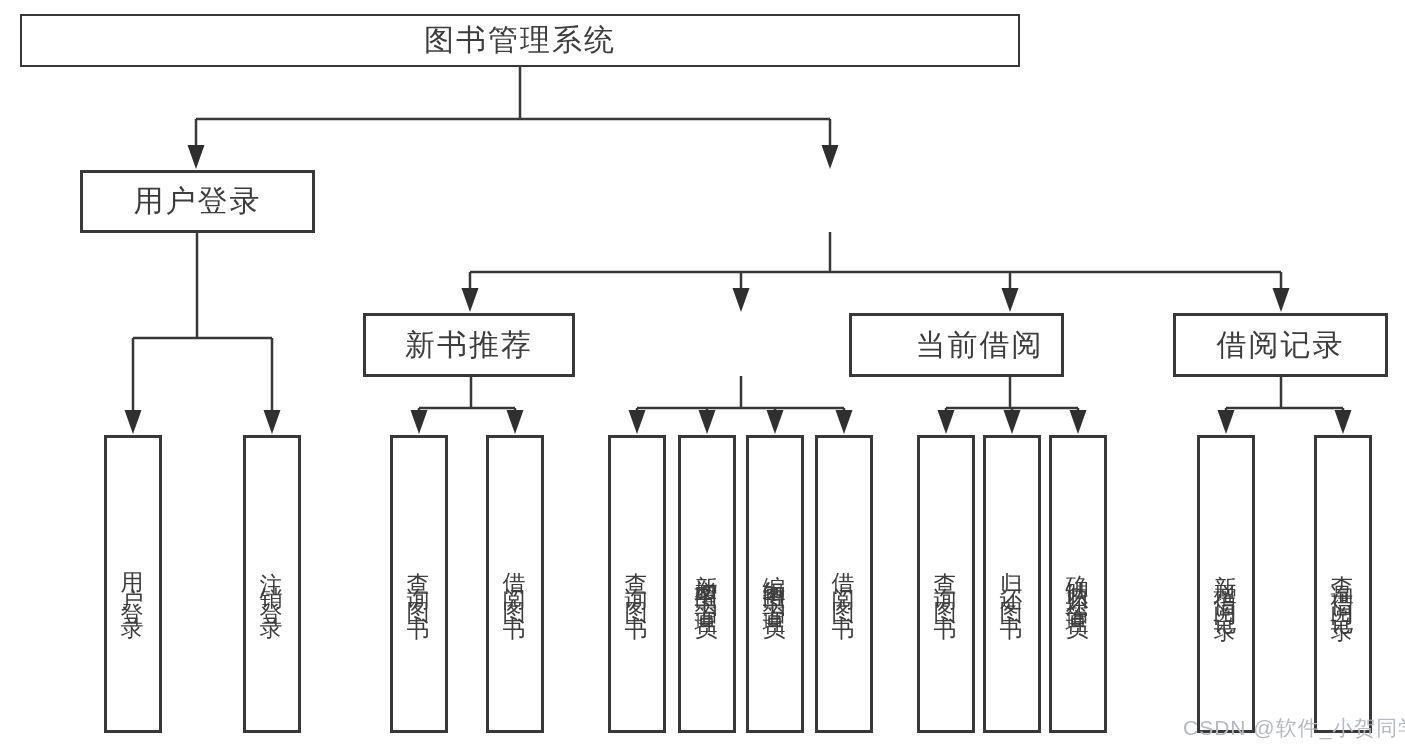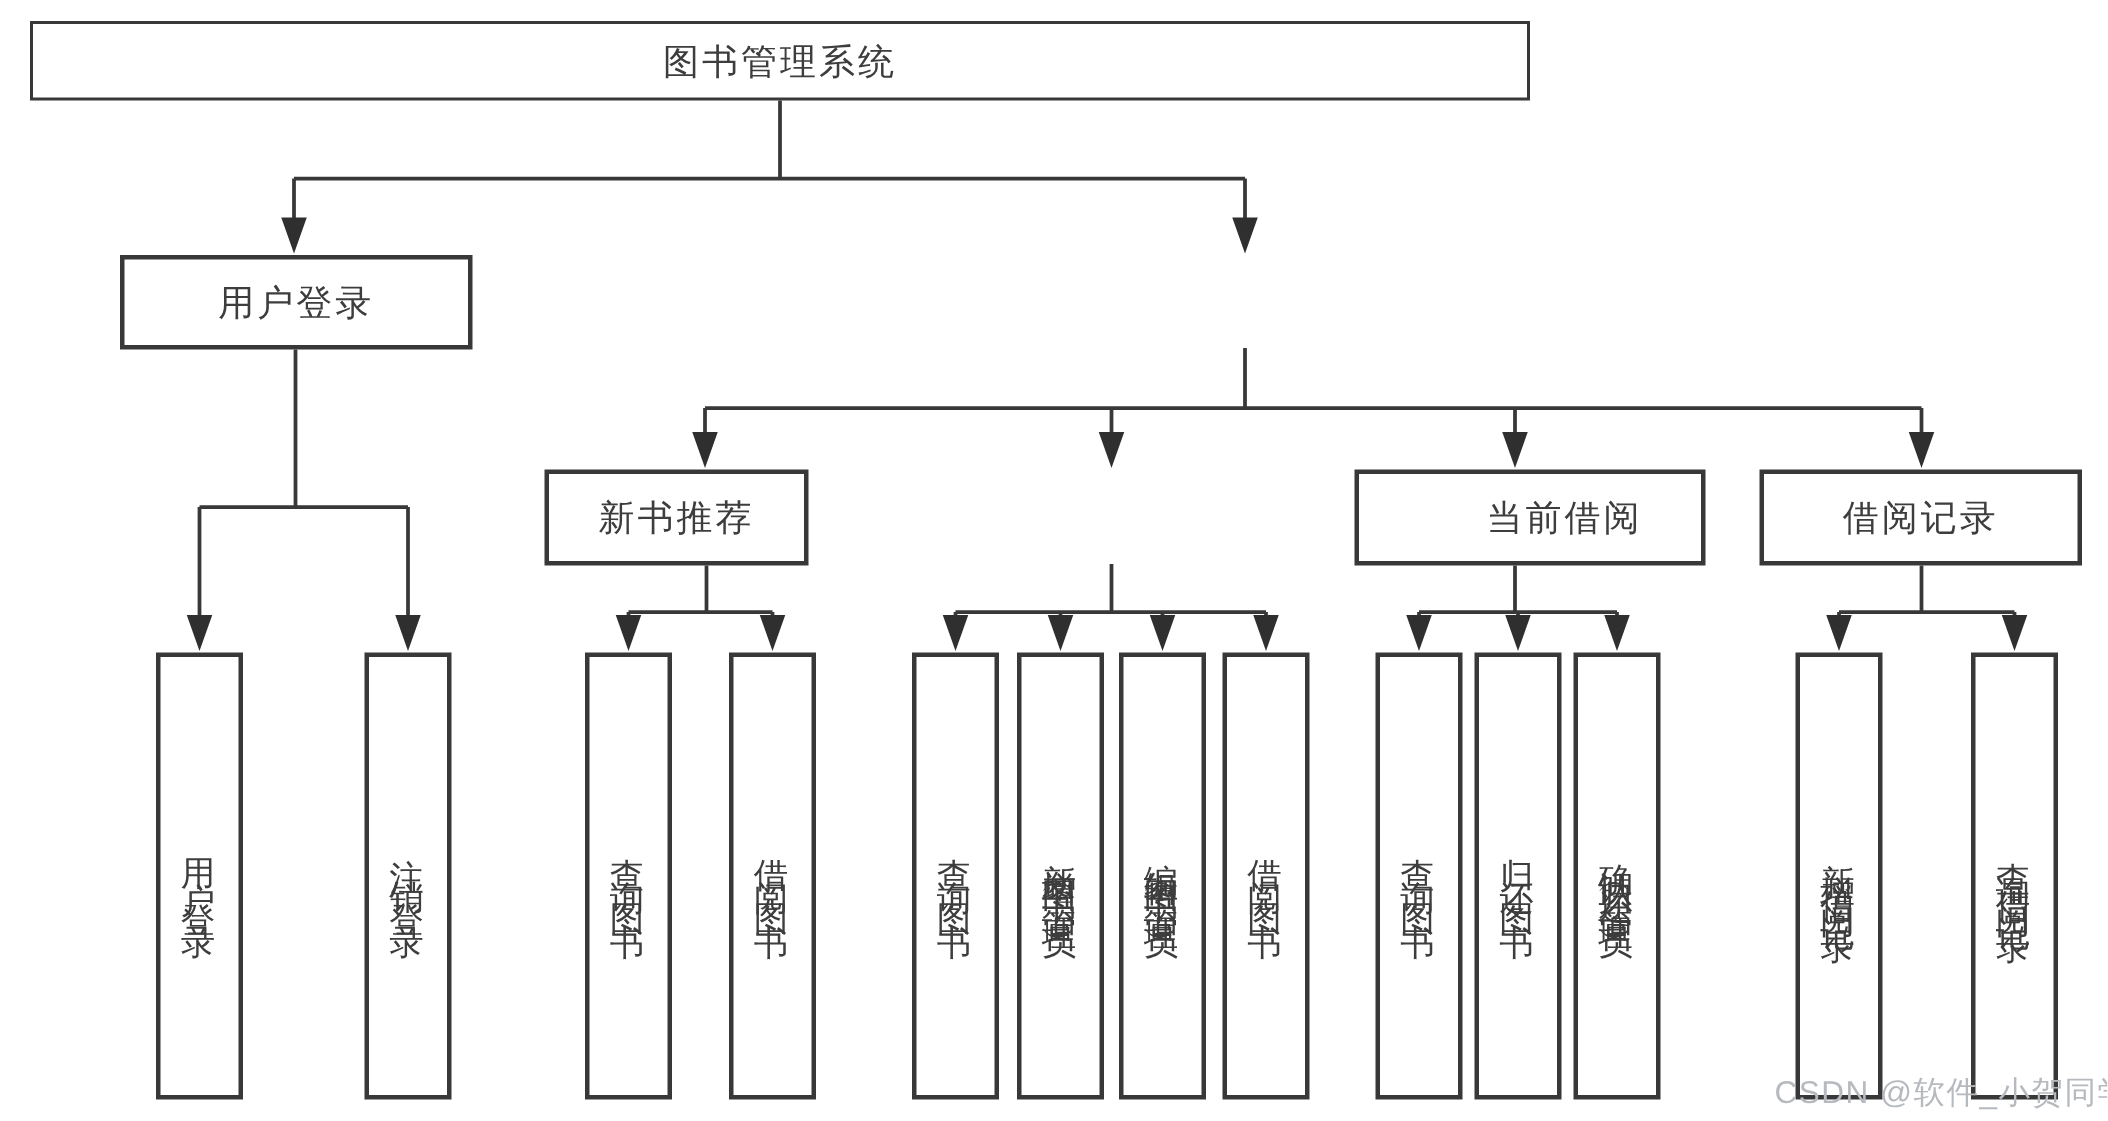--- a/index.html
+++ b/index.html
@@ -4,29 +4,29 @@
 <style>
   html,body{margin:0;padding:0;background:#fff;}
   .canvas{
     position:relative;width:1405px;height:747px;background:#ffffff;
     font-family:"Liberation Sans","DejaVu Sans",sans-serif;color:#3d3d3d;overflow:hidden;
   }
   .connectors{position:absolute;left:0;top:0;width:1405px;height:747px;}
   .box{
     position:absolute;box-sizing:border-box;background:#ffffff;
     border:3px solid #383838;display:flex;align-items:center;justify-content:center;
-    font-size:24px;letter-spacing:2px;white-space:nowrap;
+    font-size:30px;letter-spacing:2px;white-space:nowrap;
   }
   
   #b-root   {left:20px;  top:14px;  width:1000px;height:53px;border-width:2px;}
   #b-login  {left:80px;  top:170px; width:235px; height:63px;}
   #b-mgmt   {left:712px; top:170px; width:237px; height:62px;}
-  #b-rec    {left:363px; top:313px; width:176px; height:64px;}
+  #b-rec    {left:363px; top:313px; width:212px; height:64px;}
   #b-borrow {left:633px; top:313px; width:216px; height:64px;}
-  #b-current{left:903px; top:313px; width:234px; height:64px;padding-left:46px;}
+  #b-current{left:849px; top:313px; width:215px; height:64px;padding-left:46px;}
   #b-records{left:1173px;top:313px; width:215px; height:64px;}
   
   .v{
     writing-mode:vertical-rl;text-orientation:mixed;
     top:435px;width:58px;height:298px;letter-spacing:15px;font-size:23px;
   }
   .v-med {letter-spacing:9px;}
   .v-long{letter-spacing:6px;}
   #l1{left:104px;} #l2{left:243px;} #l3{left:390px;} #l4{left:486px;}
   #l5{left:608px;} #l6{left:678px;} #l7{left:746px;} #l8{left:815px;}

